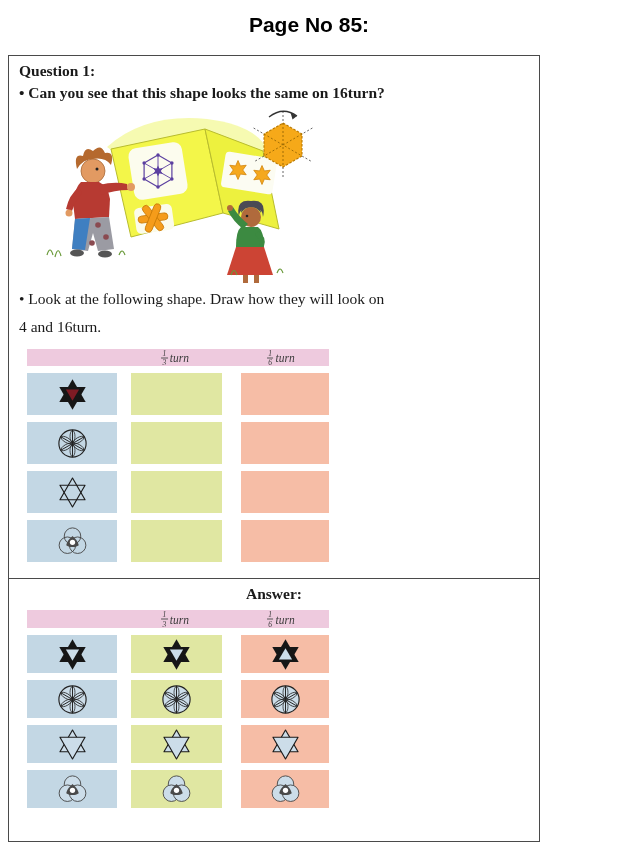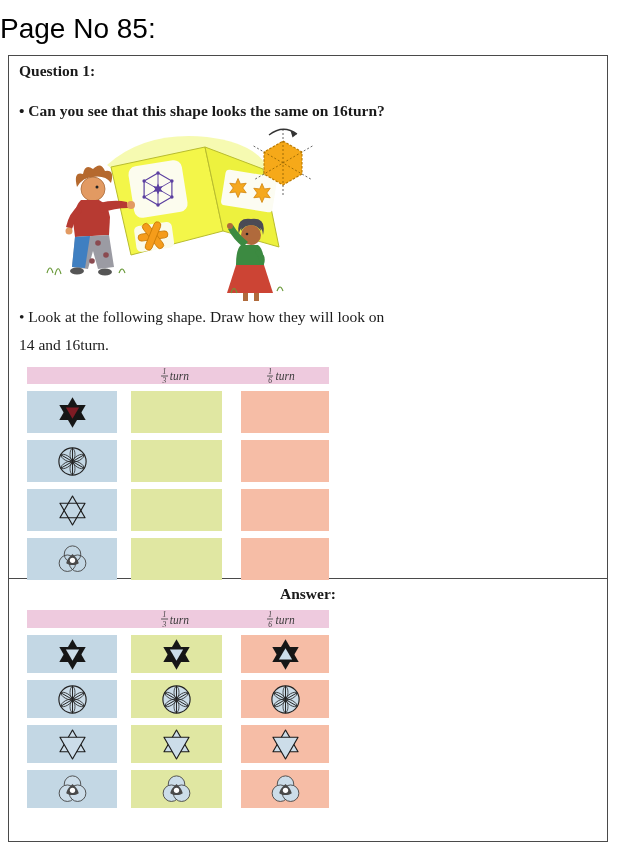--- a/index.html
+++ b/index.html
@@ -2,31 +2,31 @@
 <html style="--header-pink: #eecade; --cell-blue: #c3d7e4; --cell-green: #e0e7a2; --cell-salmon: #f6bda6; --question-star-center: #7e1b24; --answer-shape-fill: #ccdde9; --cube-yellow: #f3f649; --hexagon-orange: #f6a919;"><head>
 <meta charset="utf-8">
 <style>
   html,body{margin:0;padding:0;}
   body{
     width:618px;height:854px;background:#ffffff;position:relative;
     font-family:"Liberation Serif", serif; color:#1a1a1a; overflow:hidden;
   }
   .page-title{
     font-family:"Liberation Sans", sans-serif;
-    font-weight:normal;font-size:28px;
+    font-weight:bold;font-size:21px;text-align:center;
     margin:13px 0 0 0;color:#000;
   }
   .doc-box{
-    position:absolute;left:8px;top:55px;width:600px;
+    position:absolute;left:8px;top:55px;width:532px;
     border:1px solid #4a4a4a;background:#fff;box-sizing:border-box;
   }
   .q-section{height:523px;border-bottom:1px solid #4a4a4a;padding:5px 10px;box-sizing:border-box;}
   .a-section{height:262px;padding:5px 10px;box-sizing:border-box;text-align:center;}
   .heading{font-weight:bold;font-size:15.5px;line-height:20px;}
-  .bullet-bold{font-weight:bold;font-size:15.5px;margin-top:20px;line-height:20px;}
+  .bullet-bold{font-weight:bold;font-size:15.5px;margin-top:2px;line-height:20px;}
   .bullet{font-size:15.5px;line-height:28px;}
   .illustration{width:310px;height:178px;margin:2px 0 2px 6px;position:relative;}
   
   .ttable{width:302px;margin-left:8px;}
   .q-table{margin-top:8px;}
   .a-table{margin-top:6px;}
   .thead{
     position:relative;height:17px;
     background:var(--header-pink,#eecade);
   }
@@ -199,21 +199,21 @@
           <path d="M22 150 q3 -10 6 0"></path>
             <path d="M30 152 q3 -12 6 -1"></path>
             <path d="M94 150 q3 -8 6 0"></path>
           <path d="M206 170 q3 -9 6 0"></path>
             <path d="M252 168 q3 -8 6 0"></path>
         </g>
       </svg>
     </div>
 
     <div class="bullet">• Look at the following shape. Draw how they will look on</div>
-    <div class="bullet">14 and 16turn.</div>
+    <div class="bullet">4 and 16turn.</div>
 
     <div class="ttable q-table">
       <div class="thead">
         <span class="hdr-label hl-third">
           <span class="frac">
             <span class="num">1</span>
             <span class="den">3</span>
           </span>
           <span>turn</span>
         </span>

